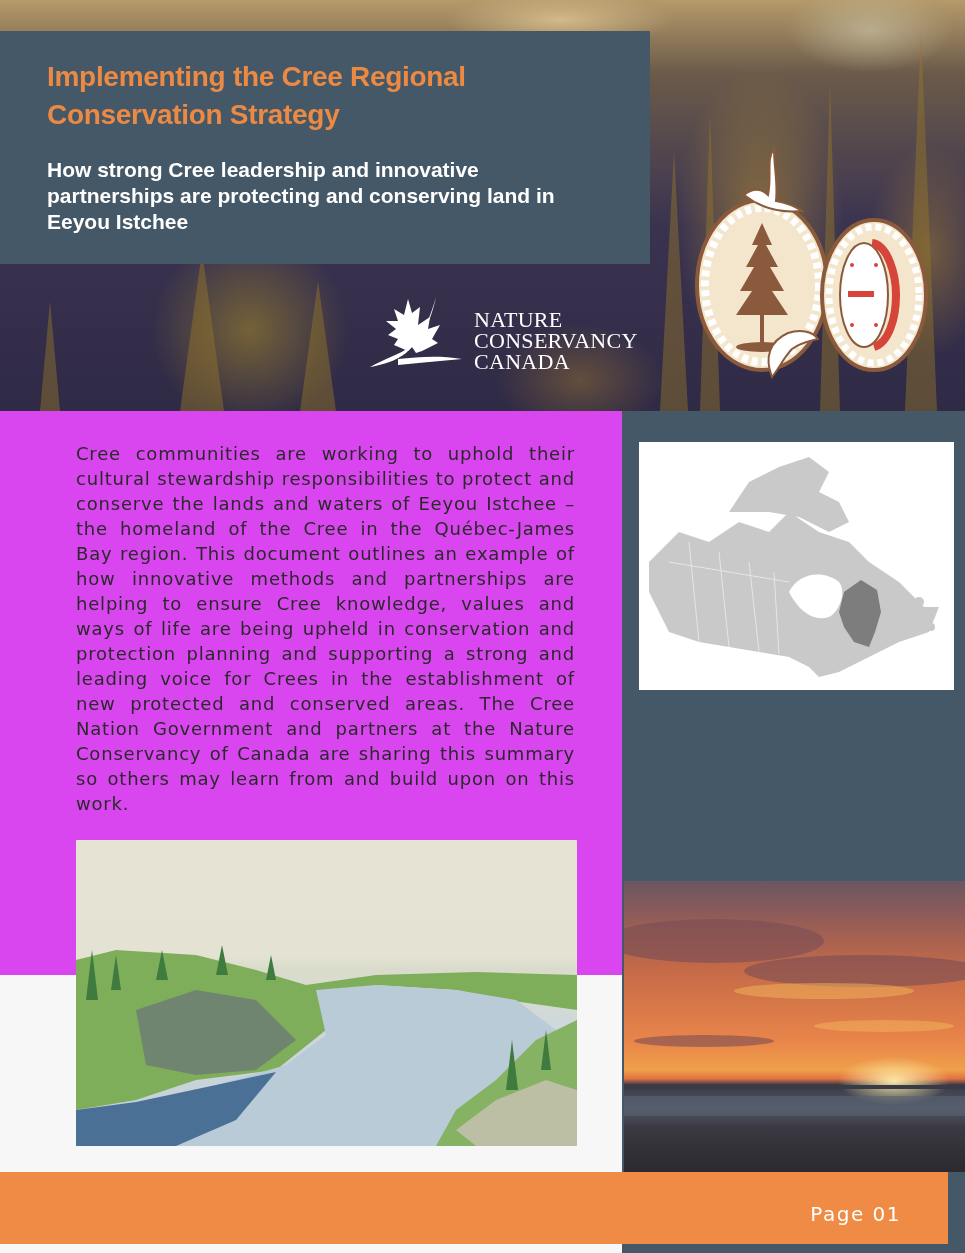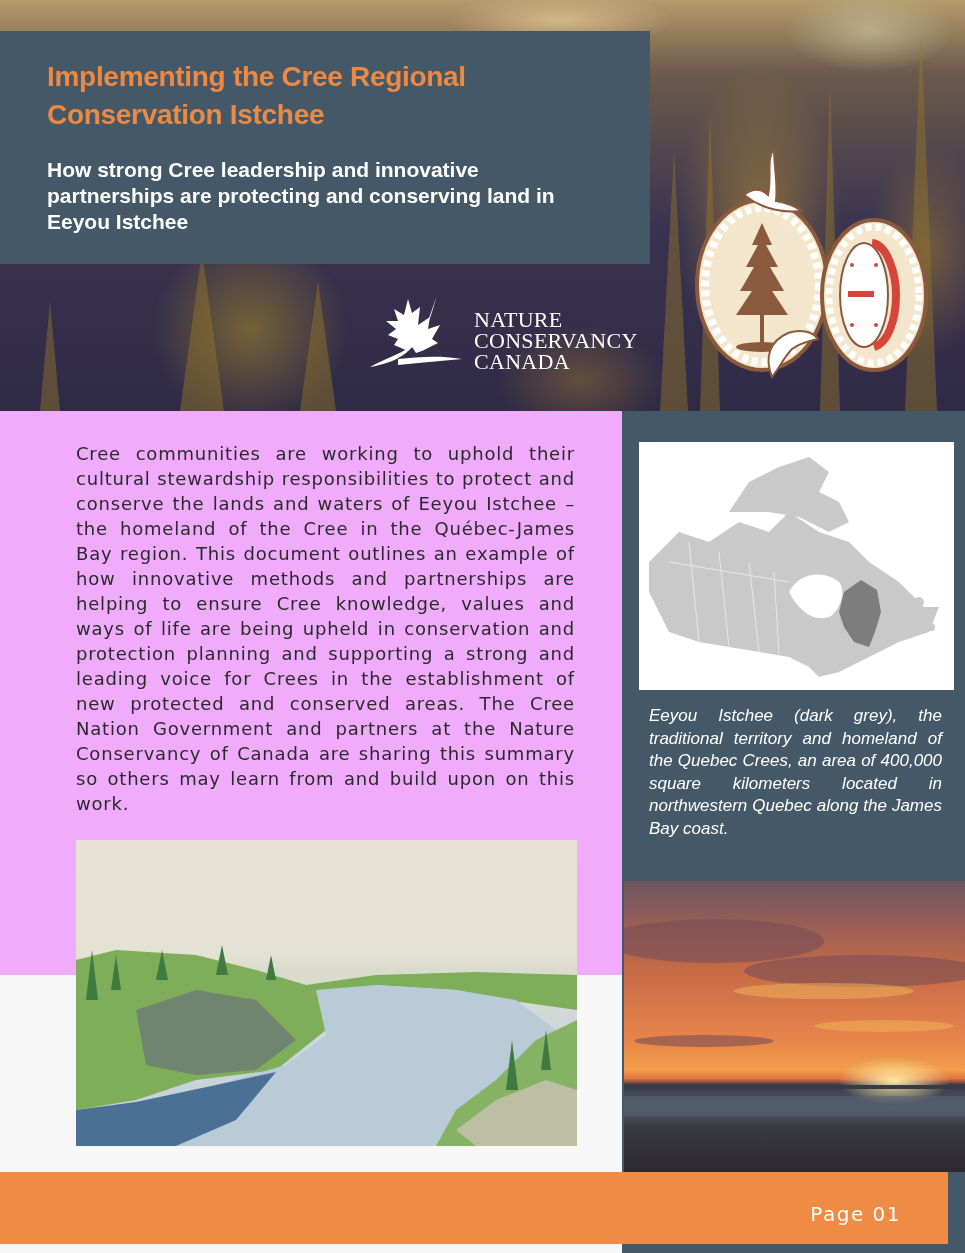--- a/index.html
+++ b/index.html
@@ -38,21 +38,21 @@
   .ncc-logo { position: absolute; left: 368px; top: 295px; width: 300px; height: 75px; }
   .ncc-leaf { position: absolute; left: 0; top: 0; width: 95px; height: 75px; }
   .ncc-text {
     position: absolute; left: 106px; top: 6px; color: #ffffff;
     font-family: "Liberation Serif", serif; font-size: 22px; line-height: 21px; letter-spacing: 0.3px; margin-top: 8px;
   }
   .ncc-text div { white-space: nowrap; }
   .cree-logo { position: absolute; left: 692px; top: 145px; width: 240px; height: 240px; }
 
   
-  .left-col { position: absolute; left: 0; top: 411px; width: 622px; height: 564px; background: #f0abfc; }
+  .left-col { position: absolute; left: 0; top: 411px; width: 622px; height: 564px; background: #d946ef; }
   .body-text {
     position: absolute; left: 76px; top: 30px; width: 499px;
     color: #2a2a2a; font-family: "DejaVu Sans", sans-serif; font-size: 18px; line-height: 25px;
     text-align: justify; letter-spacing: 0.8px; font-weight: normal;
   }
   .river-photo {
     position: absolute; left: 76px; top: 429px; width: 501px; height: 306px; overflow: hidden;
     background: linear-gradient(180deg, #e6e3d5 0%, #e4e2d2 38%, #d9dccd 42%, #d9dccd 45%, #cfd8da 60%, #bfcfd8 100%);
   }
 
@@ -85,21 +85,21 @@
 <div class="hero">
   <div class="tree" style="left:660px;height:0;border-bottom-width:260px;border-left-width:14px;border-right-width:14px;"></div>
   <div class="tree" style="left:700px;border-bottom-width:300px;"></div>
   <div class="tree" style="left:905px;border-bottom-width:380px;border-left-width:16px;border-right-width:16px;"></div>
   <div class="tree" style="left:180px;border-bottom-width:160px;border-left-width:22px;border-right-width:22px;"></div>
   <div class="tree" style="left:300px;border-bottom-width:130px;border-left-width:18px;border-right-width:18px;"></div>
   <div class="tree" style="left:40px;border-bottom-width:110px;"></div>
   <div class="tree" style="left:820px;border-bottom-width:330px;"></div>
 
   <div class="title-panel">
-    <h1 class="title" style="top:27px;">Implementing the Cree Regional Conservation Istchee</h1>
+    <h1 class="title" style="top:27px;">Implementing the Cree Regional Conservation Strategy</h1>
     <h2 class="subtitle" style="top:126px;">How strong Cree leadership and innovative partnerships are protecting and conserving land in Eeyou Istchee</h2>
   </div>
 
   <div class="ncc-logo">
     <svg class="ncc-leaf" viewBox="0 0 95 75">
       <path d="M40 4 L44 18 L52 12 L50 30 L62 22 L60 34 L72 30 L64 44 L70 48 L54 56 L48 58 L44 52 L40 56 L26 50 L30 44 L20 40 L28 34 L18 26 L30 26 L26 14 L36 20 Z" fill="#ffffff"></path>
       <path d="M68 2 C64 20 58 40 38 58 C28 66 14 70 2 72 C16 64 30 60 42 52 C56 40 62 22 68 2 Z" fill="#ffffff"></path>
       <path d="M30 64 C50 62 70 60 94 64 C72 66 50 68 30 70 Z" fill="#ffffff"></path>
     </svg>
     <div class="ncc-text">
@@ -168,21 +168,20 @@
         <path d="M50 100 L60 200"></path>
           <path d="M80 110 L90 205"></path>
           <path d="M110 120 L120 210"></path>
           <path d="M135 130 L140 212"></path>
         <path d="M30 120 L150 140"></path>
       </g>
       <circle cx="292" cy="185" r="4" fill="#c9c9c9"></circle>
       <circle cx="280" cy="160" r="5" fill="#c9c9c9"></circle>
     </svg>
   </div>
-  <p class="caption">Eeyou Istchee (dark grey), the traditional territory and homeland of the Quebec Crees, an area of 400,000 square kilometers located in northwestern Quebec along the James Bay coast.</p>
   <div class="sunset-photo">
     <svg width="341" height="291" viewBox="0 0 341 291">
       <g fill="#7a4d55" opacity="0.6">
         <ellipse cx="90" cy="60" rx="110" ry="22"></ellipse>
         <ellipse cx="240" cy="90" rx="120" ry="16"></ellipse>
         <ellipse cx="80" cy="160" rx="70" ry="6"></ellipse>
       </g>
       <g fill="#f4b55a" opacity="0.5">
         <ellipse cx="200" cy="110" rx="90" ry="8"></ellipse>
         <ellipse cx="260" cy="145" rx="70" ry="6"></ellipse>

